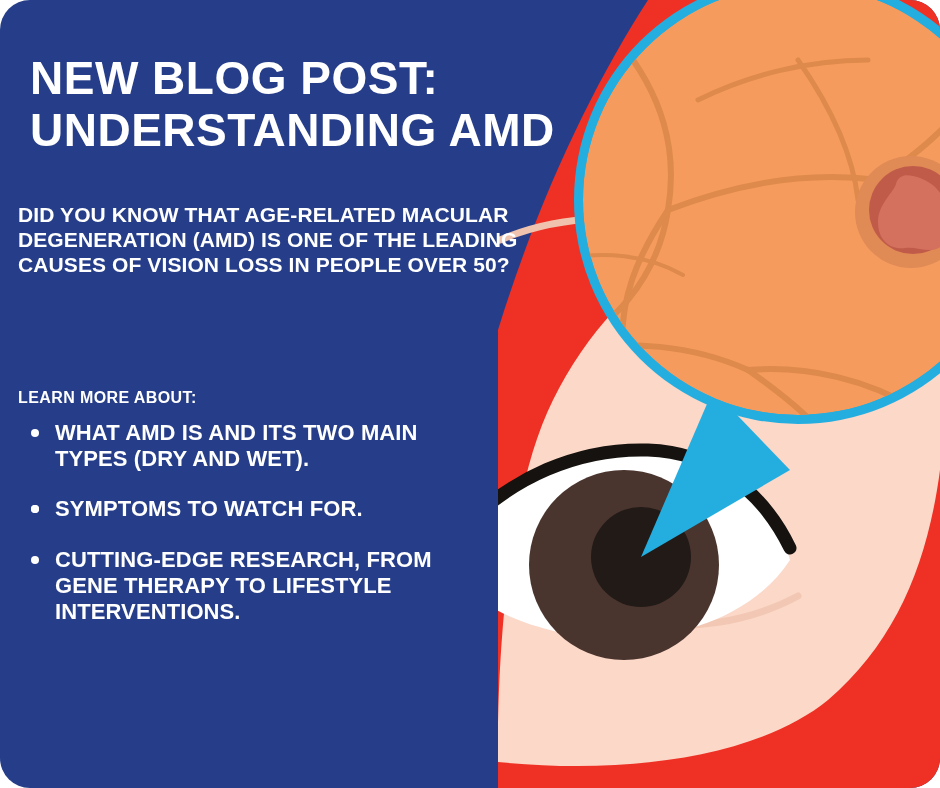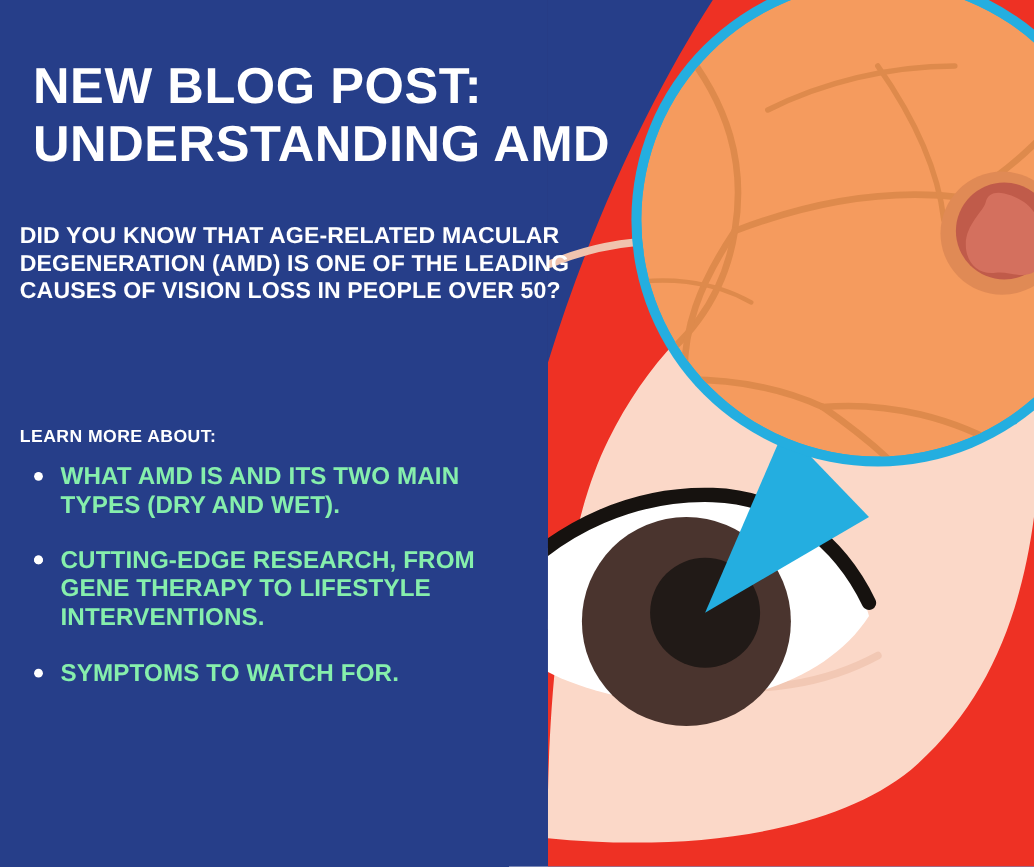--- a/index.html
+++ b/index.html
@@ -7,20 +7,21 @@
     padding: 0;
     background: #ffffff;
   }
   #poster {
     position: relative;
     width: 940px;
     height: 788px;
     overflow: hidden;
     background: #263E89;
     font-family: "Liberation Sans", sans-serif;
+    border-radius: 30px;
   }
 
   
   .art {
     position: absolute;
     top: 0;
     left: 498px;
     width: 442px;
     height: 788px;
     overflow: hidden;
@@ -81,21 +82,21 @@
     top: 420px;
     width: 470px;
     margin: 0;
     padding: 0;
     list-style: none;
   }
   .bullets li {
     position: relative;
     padding-left: 37px;
     margin-bottom: 25px;
-    color: #86efac;
+    color: #ffffff;
     font-size: 22px;
     font-weight: bold;
     line-height: 1.17;
     letter-spacing: 0.1px;
     text-transform: uppercase;
   }
   .bullets li .dot {
     position: absolute;
     left: 13px;
     top: 9px;
@@ -190,22 +191,22 @@
     <ul class="bullets">
       <li>
         <span class="dot"></span>
         <span>WHAT AMD IS AND ITS TWO MAIN TYPES (DRY AND WET).</span>
       </li>
       <li>
         <span class="dot"></span>
       </li>
       <li>
         <span class="dot"></span>
+        <span>SYMPTOMS TO WATCH FOR.</span>
+      </li>
+      <li>
+        <span class="dot"></span>
         <span>CUTTING-EDGE RESEARCH, FROM GENE THERAPY TO LIFESTYLE INTERVENTIONS.</span>
-      </li>
-      <li>
-        <span class="dot"></span>
-        <span>SYMPTOMS TO WATCH FOR.</span>
       </li>
     </ul>
 
   </div>
 </div>
 
 </body></html>

